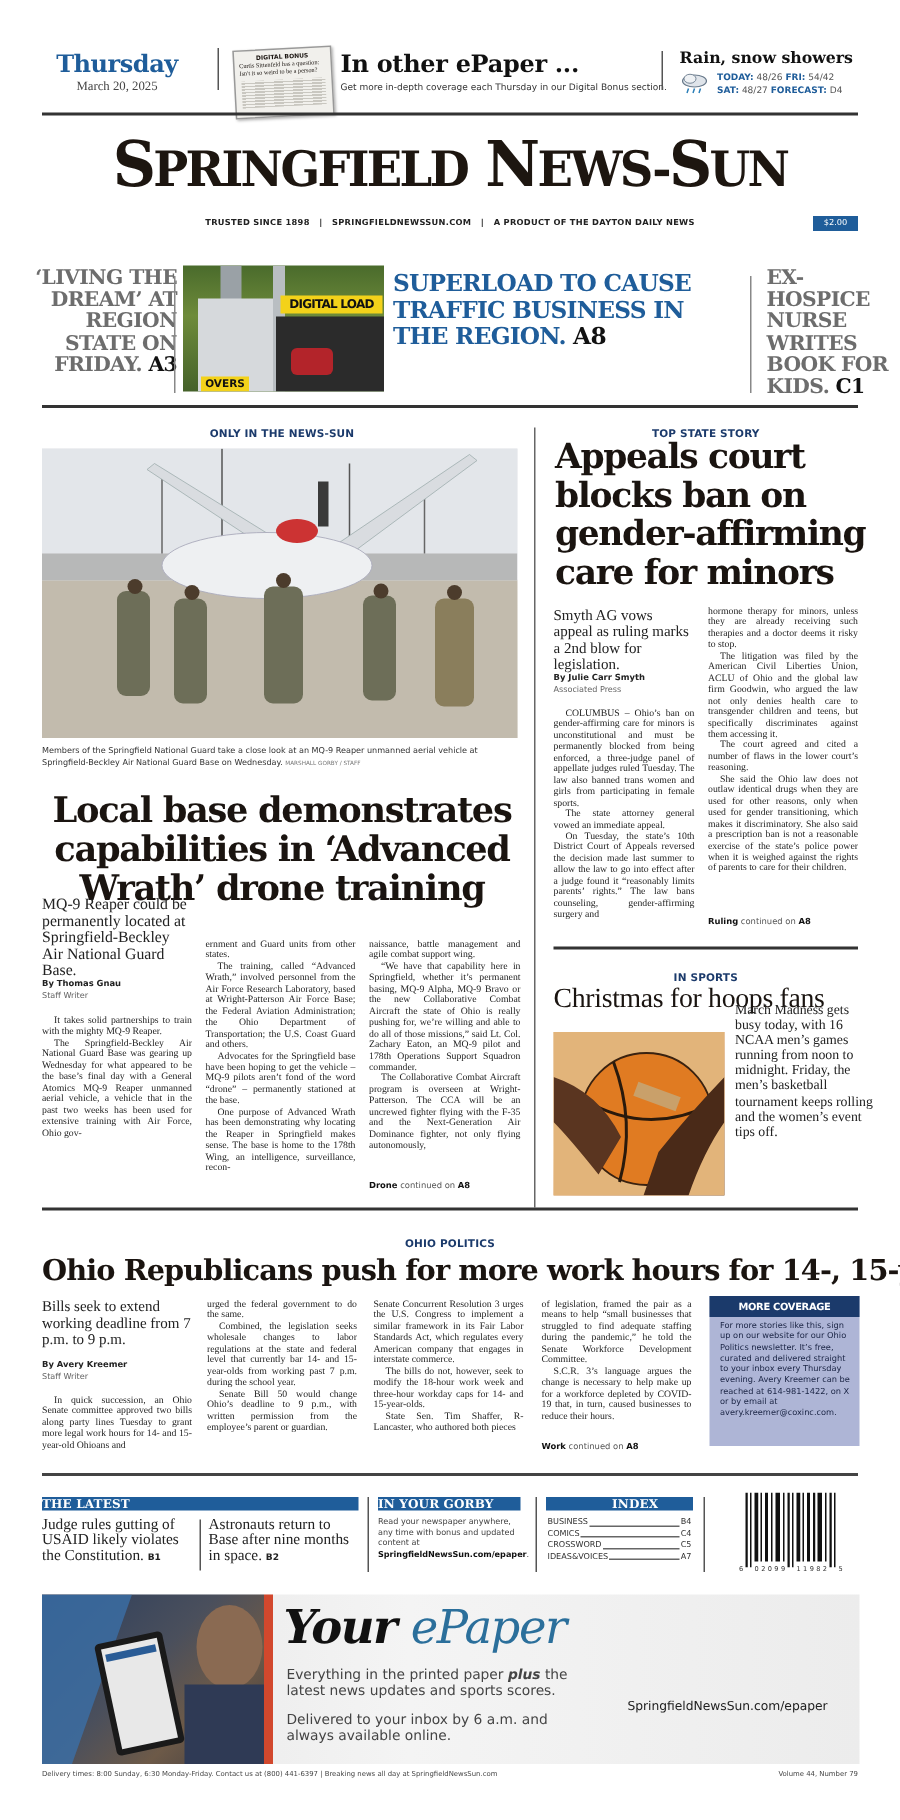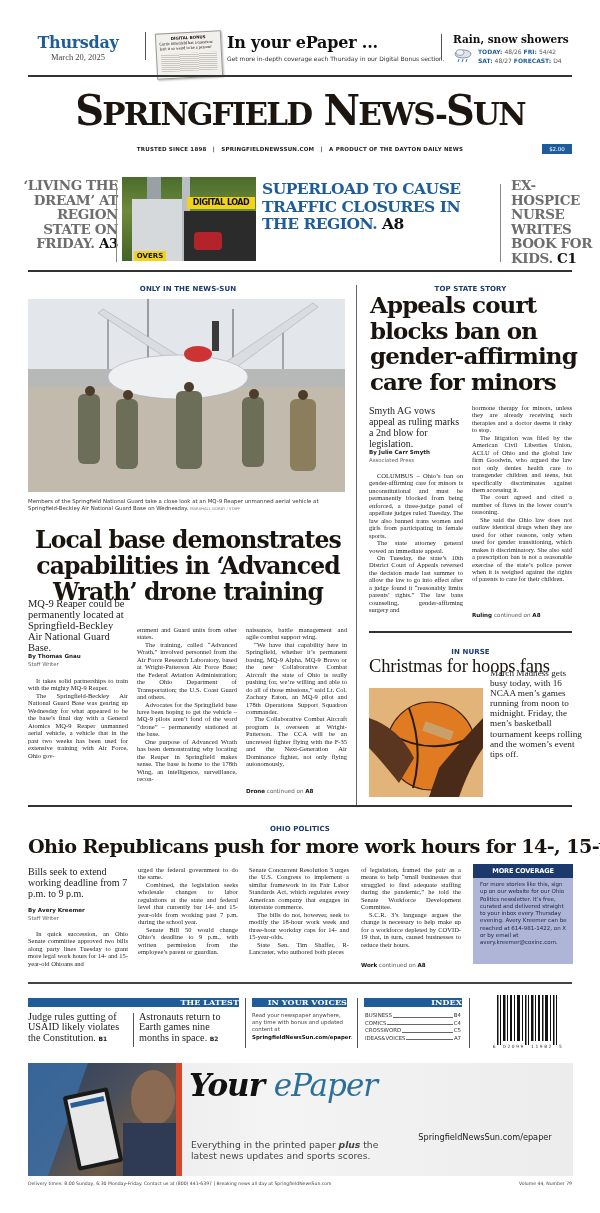--- a/index.html
+++ b/index.html
@@ -75,64 +75,64 @@
 
   
   #work-headline { left: 28px; top: 835px; width: 560px; font-family: "DejaVu Serif", serif; font-weight: bold; font-size: 19.2px; letter-spacing: -0.6px; color: #1a1410; white-space: nowrap; }
   #work-deck { left: 28px; top: 866px; width: 102px; font-size: 10px; line-height: 11px; }
   #more-coverage { left: 473px; top: 864px; width: 100px; height: 100px; background: #aeb5d6; }
   #more-coverage .hdr { background: #1b3a6b; color: #fff; font-family: "DejaVu Sans", sans-serif; font-weight: bold; font-size: 6.6px; text-align: center; height: 14px; line-height: 14px; letter-spacing: -0.2px; }
   #more-coverage .txt { font-family: "DejaVu Sans", sans-serif; font-size: 5.5px; line-height: 7.3px; color: #1a2444; padding: 3px 6px 0 7px; }
   #bottom-rule { left: 28px; top: 982px; width: 544px; height: 2px; background: #444; }
 
   
-  .band { background: #1f5d9a; color: #fff; font-family: "DejaVu Serif", serif; font-weight: bold; font-size: 8px; text-align: right; height: 9px; line-height: 9px; letter-spacing: 0.1px; }
+  .band { background: #1f5d9a; color: #fff; font-family: "DejaVu Serif", serif; font-weight: bold; font-size: 8px; text-align: left; height: 9px; line-height: 9px; letter-spacing: 0.1px; }
   #latest-band { left: 28px; top: 998px; width: 211px; }
   #epaper-band { left: 252px; top: 998px; width: 95px; }
-  #index-band { left: 364px; top: 998px; width: 98px; }
+  #index-band { left: 364px; top: 998px; width: 98px; padding-left: 44px; }
   .latest-item { font-family: "Liberation Serif", serif; font-size: 10.2px; line-height: 10.3px; color: #222; }
   .latest-item b { font-family: "DejaVu Sans", sans-serif; font-size: 6px; }
   #latest-1 { left: 28px; top: 1012px; width: 100px; }
   #latest-2 { left: 139px; top: 1012px; width: 100px; }
   #epaper-text { left: 252px; top: 1012px; width: 100px; font-family: "DejaVu Sans", sans-serif; font-size: 5.4px; line-height: 7.2px; color: #444; }
   #epaper-text b { color: #111; }
   .idx-row { font-family: "DejaVu Sans", sans-serif; font-size: 5.4px; color: #333; display: flex; height: 7.6px; line-height: 7.6px; }
   .idx-row .lbl { white-space: nowrap; }
   .idx-row .dots { flex: 1; border-bottom: 0.6px solid #666; margin: 0 1px 2px 1px; }
   #index-list { left: 365px; top: 1012px; width: 96px; }
   #barcode { left: 493px; top: 995px; width: 70px; height: 50px; }
   #barcode-num { left: 488px; top: 1044px; width: 80px; font-family: "DejaVu Sans", sans-serif; font-size: 4.4px; color: #333; text-align: center; letter-spacing: 1.6px; }
 
   
   #ad { left: 28px; top: 1063px; width: 545px; height: 113px; background: linear-gradient(90deg, #e6e6e6 0%, #f4f4f4 45%, #ececec 100%); }
   #ad-photo { left: 0; top: 0; width: 148px; height: 113px; overflow: hidden; background: linear-gradient(135deg, #2a3d5c 0%, #4a4f5c 45%, #6d5a48 70%, #3c3a40 100%); }
   #ad-redbar { left: 148px; top: 0; width: 6px; height: 113px; background: #d2482d; }
   #ad-title { left: 161px; top: 4px; font-family: "DejaVu Serif", serif; font-style: italic; font-weight: bold; font-size: 31px; letter-spacing: -1px; color: #111; }
   #ad-title .blue { color: #2b6f9b; font-weight: normal; }
-  #ad-copy1 { left: 163px; top: 48px; width: 200px; font-family: "DejaVu Sans", sans-serif; font-size: 9.2px; line-height: 11.4px; color: #444; margin-top: 28px; }
+  #ad-copy1 { left: 163px; top: 48px; width: 200px; font-family: "DejaVu Sans", sans-serif; font-size: 9.2px; line-height: 11.4px; color: #444; }
   #ad-copy2 { left: 163px; top: 78px; width: 200px; font-family: "DejaVu Sans", sans-serif; font-size: 9.2px; line-height: 11.4px; color: #444; }
   #ad-read { left: 383px; top: 22px; width: 160px; text-align: center; font-family: "DejaVu Serif", serif; font-style: italic; font-weight: bold; font-size: 16.5px; line-height: 18.5px; color: #2b6f9b; }
   #ad-url { left: 368px; top: 69px; width: 178px; text-align: center; font-family: "DejaVu Sans", sans-serif; font-size: 8.2px; color: #222; }
 
   #footer-left { left: 28px; top: 1181px; font-family: "DejaVu Sans", sans-serif; font-size: 4.6px; color: #444; }
   #footer-right { left: 488px; top: 1181px; width: 84px; text-align: right; font-family: "DejaVu Sans", sans-serif; font-size: 4.6px; color: #444; }
 </style>
 </head>
 <body>
 
 <div class="abs" id="dayname">Thursday</div>
 <div class="abs" id="daydate">March 20, 2025</div>
 <div class="abs vrule" style="left:145px;top:32px;height:28px;"></div>
 
 <div class="abs" id="epaper-thumb">
   <div class="hdr">DIGITAL BONUS</div>
   <div class="ttl">Curtis Sittenfeld has a question: Isn't it so weird to be a person?</div>
   <div class="lines"></div>
 </div>
-<div class="abs" id="promo-title">In your ePaper ...</div>
+<div class="abs" id="promo-title">In other ePaper ...</div>
 <div class="abs" id="promo-sub">Get more in-depth coverage each Thursday in our Digital Bonus section.</div>
 
 <div class="abs vrule" style="left:441px;top:34px;height:26px;"></div>
 <div class="abs" id="weather-title">Rain, snow showers</div>
 <svg class="abs" id="weather-icon" viewBox="0 0 20 16">
   <ellipse cx="10" cy="6" rx="8" ry="4" fill="#dfe4ea" stroke="#6a7b8c" stroke-width="0.8"></ellipse>
   <ellipse cx="7" cy="4.5" rx="4" ry="3" fill="#eef1f4" stroke="#6a7b8c" stroke-width="0.6"></ellipse>
   <line x1="6" y1="11" x2="5" y2="14" stroke="#2b7fb8" stroke-width="1"></line>
   <line x1="10" y1="11" x2="9" y2="14" stroke="#2b7fb8" stroke-width="1"></line>
   <line x1="14" y1="11" x2="13" y2="14" stroke="#2b7fb8" stroke-width="1"></line>
@@ -167,21 +167,21 @@
 <div class="abs" id="oversize-photo">
   <div style="position:absolute;left:25px;top:0;width:14px;height:84px;background:#9aa1a6;"></div>
   <div style="position:absolute;left:60px;top:0;width:8px;height:84px;background:#b9bec2;"></div>
   <div style="position:absolute;left:10px;top:22px;width:50px;height:62px;background:#d6d9dc;"></div>
   <div style="position:absolute;left:62px;top:34px;width:72px;height:50px;background:#2b2b2b;"></div>
   <div style="position:absolute;left:72px;top:55px;width:28px;height:18px;background:#b3242a;border-radius:4px;"></div>
   <div style="position:absolute;left:65px;top:20px;width:68px;height:12px;background:#f3d21a;color:#111;font-family:'DejaVu Sans',sans-serif;font-weight:bold;font-size:8px;line-height:12px;text-align:center;letter-spacing:-0.5px;">DIGITAL LOAD</div>
   <div style="position:absolute;left:12px;top:74px;width:32px;height:10px;background:#f3d21a;color:#111;font-family:'DejaVu Sans',sans-serif;font-weight:bold;font-size:7px;line-height:10px;text-align:center;">OVERS</div>
 </div>
 <div class="abs teaser-blue" id="teaser-mid">
-  <span>SUPERLOAD TO CAUSE TRAFFIC CLOSURES IN THE REGION.</span>
+  <span>SUPERLOAD TO CAUSE TRAFFIC BUSINESS IN THE REGION.</span>
   <span class="pg">A8</span>
 </div>
 <div class="abs vrule" style="left:500px;top:184px;height:78px;background:#888;"></div>
 <div class="abs teaser-gray" id="teaser-right">
   <span>EX-HOSPICE NURSE WRITES BOOK FOR KIDS.</span>
   <span class="pg">C1</span>
 </div>
 <div class="abs" id="teaser-rule"></div>
 
 <div class="abs kicker" style="left:28px;top:285px;width:320px;text-align:center;">ONLY IN THE NEWS-SUN</div>
@@ -261,21 +261,21 @@
   <p class="noind">hormone therapy for minors, unless they are already receiving such therapies and a doctor deems it risky to stop.</p>
   <p>The litigation was filed by the American Civil Liberties Union, ACLU of Ohio and the global law firm Goodwin, who argued the law not only denies health care to transgender children and teens, but specifically discriminates against them accessing it.</p>
   <p>The court agreed and cited a number of flaws in the lower court’s reasoning.</p>
   <p>She said the Ohio law does not outlaw identical drugs when they are used for other reasons, only when used for gender transitioning, which makes it discriminatory. She also said a prescription ban is not a reasonable exercise of the state’s police power when it is weighed against the rights of parents to care for their children.</p>
 </div>
 <div class="abs cont" style="left:472px;top:612px;">
   <b>Ruling</b><span style="white-space:pre;"> continued on </span><b>A8</b>
 </div>
 
 <div class="abs" id="sports-rule"></div>
-<div class="abs kicker" style="left:369px;top:648px;width:203px;text-align:center;">IN NURSE</div>
+<div class="abs kicker" style="left:369px;top:648px;width:203px;text-align:center;">IN SPORTS</div>
 <div class="abs" id="sports-headline">Christmas for hoops fans</div>
 <div class="abs" id="hoops-photo">
   <svg width="114" height="109" viewBox="0 0 114 109">
     <rect width="114" height="109" fill="#e2b47a"></rect>
     <circle cx="62" cy="58" r="44" fill="#e07b22" stroke="#3a2210" stroke-width="1.2"></circle>
     <path d="M20 45 Q62 70 106 48" stroke="#2a1a0c" stroke-width="2" fill="none"></path>
     <path d="M40 20 Q55 60 44 100" stroke="#2a1a0c" stroke-width="2" fill="none"></path>
     <path d="M0 30 Q30 40 45 70 L30 95 Q10 70 0 60 Z" fill="#5a3520"></path>
     <path d="M114 30 Q90 55 70 80 L60 109 L90 109 Q100 80 114 60 Z" fill="#4a2a18"></path>
     <rect x="54" y="38" width="30" height="10" fill="#c9a06a" transform="rotate(20 69 43)"></rect>
@@ -316,26 +316,26 @@
 </div>
 <div class="abs" id="bottom-rule"></div>
 
 <div class="abs band" id="latest-band">THE LATEST</div>
 <div class="abs latest-item" id="latest-1">
   <span>Judge rules gutting of USAID likely violates the Constitution.</span>
   <b>B1</b>
 </div>
 <div class="abs vrule" style="left:133px;top:1013px;height:34px;"></div>
 <div class="abs latest-item" id="latest-2">
-  <span>Astronauts return to Earth games nine months in space.</span>
+  <span>Astronauts return to Base after nine months in space.</span>
   <b>B2</b>
 </div>
 
 <div class="abs vrule" style="left:245px;top:998px;height:50px;"></div>
-<div class="abs band" id="epaper-band">IN YOUR VOICES</div>
+<div class="abs band" id="epaper-band">IN YOUR GORBY</div>
 <div class="abs" id="epaper-text">
   <span>Read your newspaper anywhere, any time with bonus and updated content at </span><b>SpringfieldNewsSun.com/epaper</b><span>.</span>
 </div>
 
 <div class="abs vrule" style="left:357px;top:998px;height:50px;"></div>
 <div class="abs band" id="index-band">INDEX</div>
 <div class="abs" id="index-list">
   <div class="idx-row">
       <span class="lbl">BUSINESS</span>
       <span class="dots"></span>
@@ -394,17 +394,18 @@
       <rect x="48" y="36" width="34" height="5" fill="#2a5c96" transform="rotate(-12 65 66)"></rect>
     </svg>
   </div>
   <div class="abs" id="ad-redbar"></div>
   <div class="abs" id="ad-title">
     <span style="white-space:pre;">Your </span><span class="blue">ePaper</span>
   </div>
   <div class="abs" id="ad-copy1">
     <span>Everything in the printed paper </span><b><i>plus</i></b><span> the latest news updates and sports scores.</span>
   </div>
+  <div class="abs" id="ad-copy2">Delivered to your inbox by 6 a.m. and always available online.</div>
   <div class="abs" id="ad-url">SpringfieldNewsSun.com/epaper</div>
 </div>
 
 <div class="abs" id="footer-left">Delivery times: 8:00 Sunday, 6:30 Monday-Friday. Contact us at (800) 441-6397 | Breaking news all day at SpringfieldNewsSun.com</div>
 <div class="abs" id="footer-right">Volume 44, Number 79</div>
 
 </body></html>

